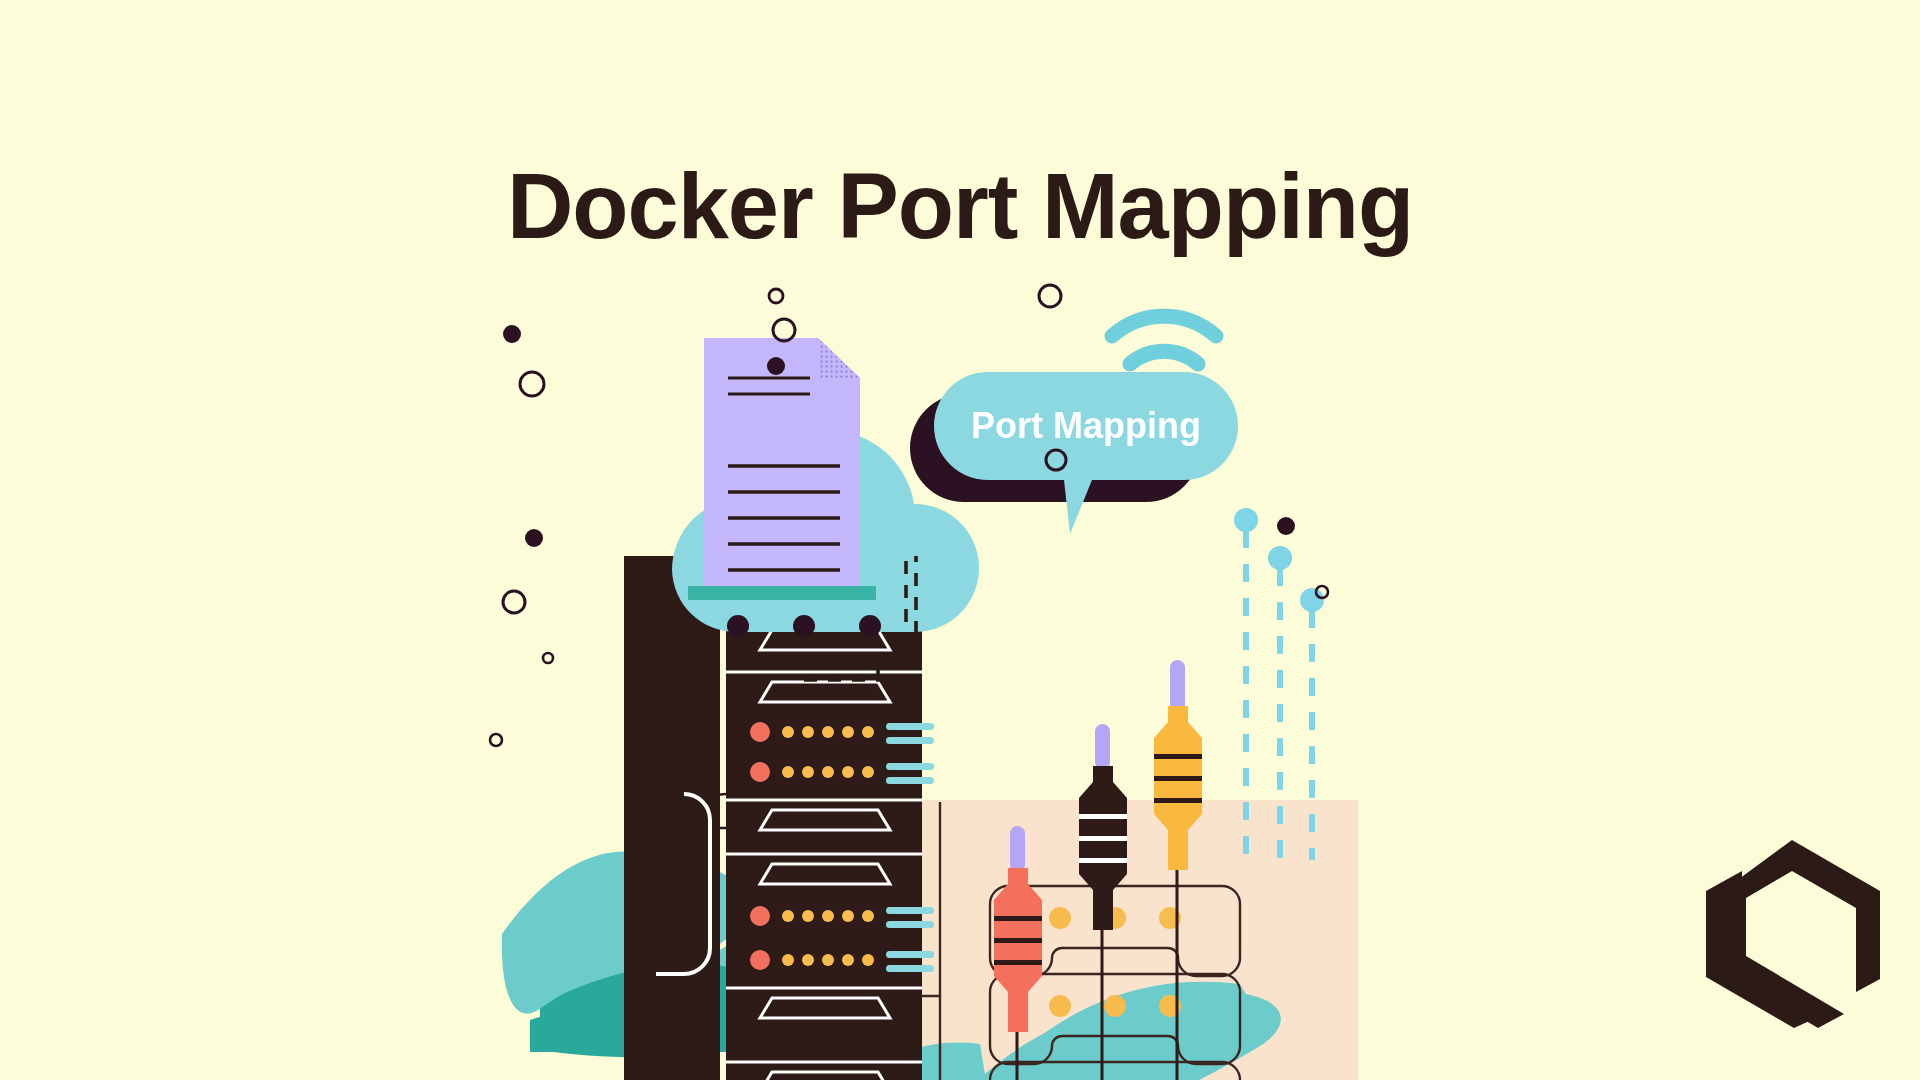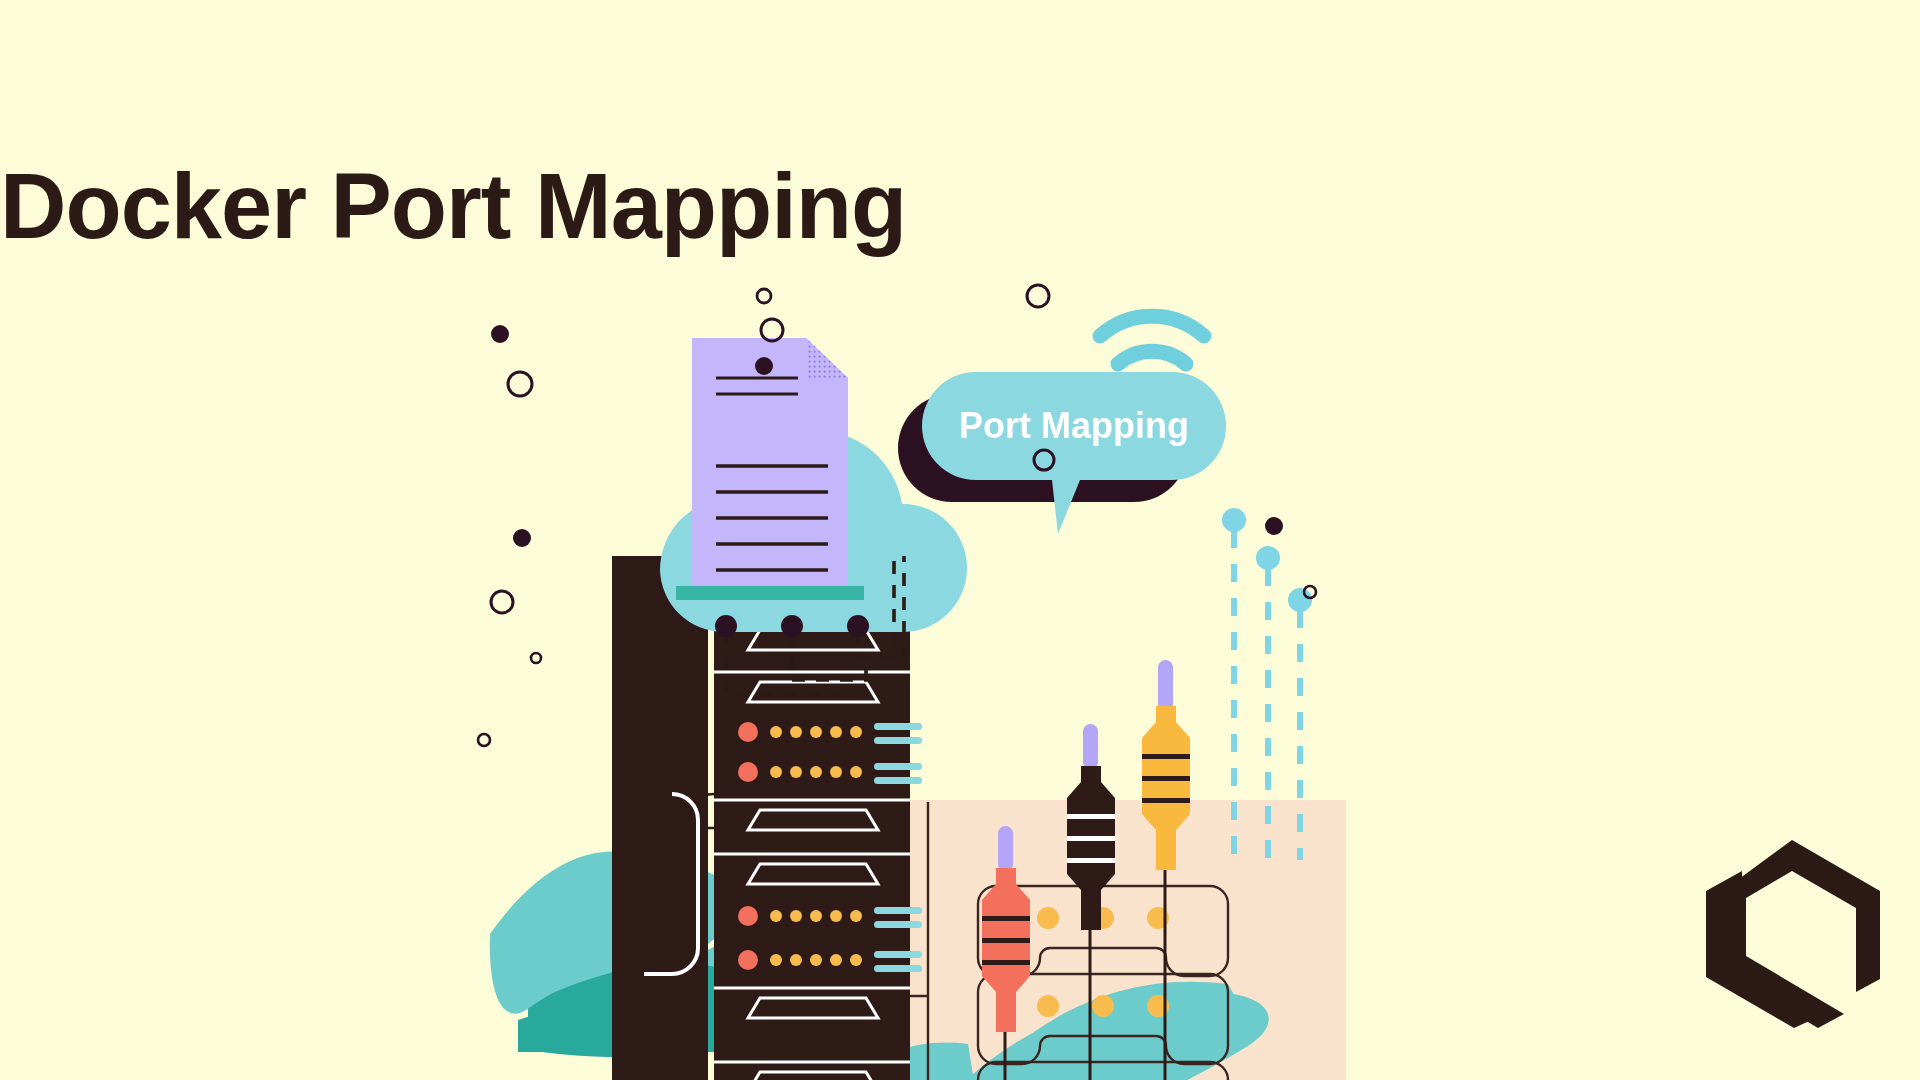--- a/index.html
+++ b/index.html
@@ -18,32 +18,32 @@
     position: relative;
     width: 1920px;
     height: 1080px;
     background: #FCFCD8;
   }
   #page-title {
     position: absolute;
     left: 0;
     top: 96px;
     width: 1920px;
-    text-align: left;
+    text-align: center;
     font-family: "Liberation Sans", sans-serif;
     font-size: 92px;
     font-weight: 700;
     letter-spacing: -1px;
     color: #2B1A16;
     line-height: 1.05;
     white-space: nowrap;
   }
   #illustration {
     position: absolute;
-    left: 548px;
+    left: 560px;
     top: 320px;
     width: 790px;
     height: 730px;
   }
   #brand-logo {
     position: absolute;
     left: 1698px;
     top: 838px;
     width: 190px;
     height: 190px;

